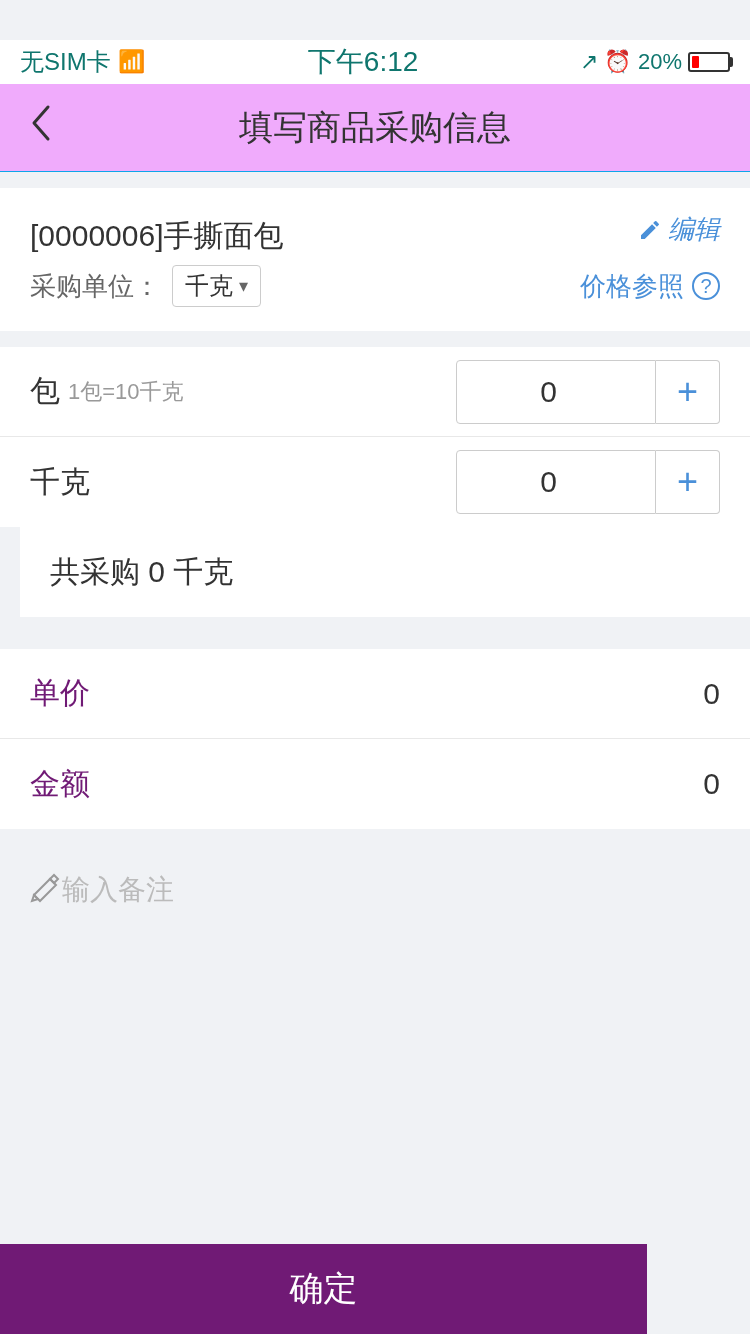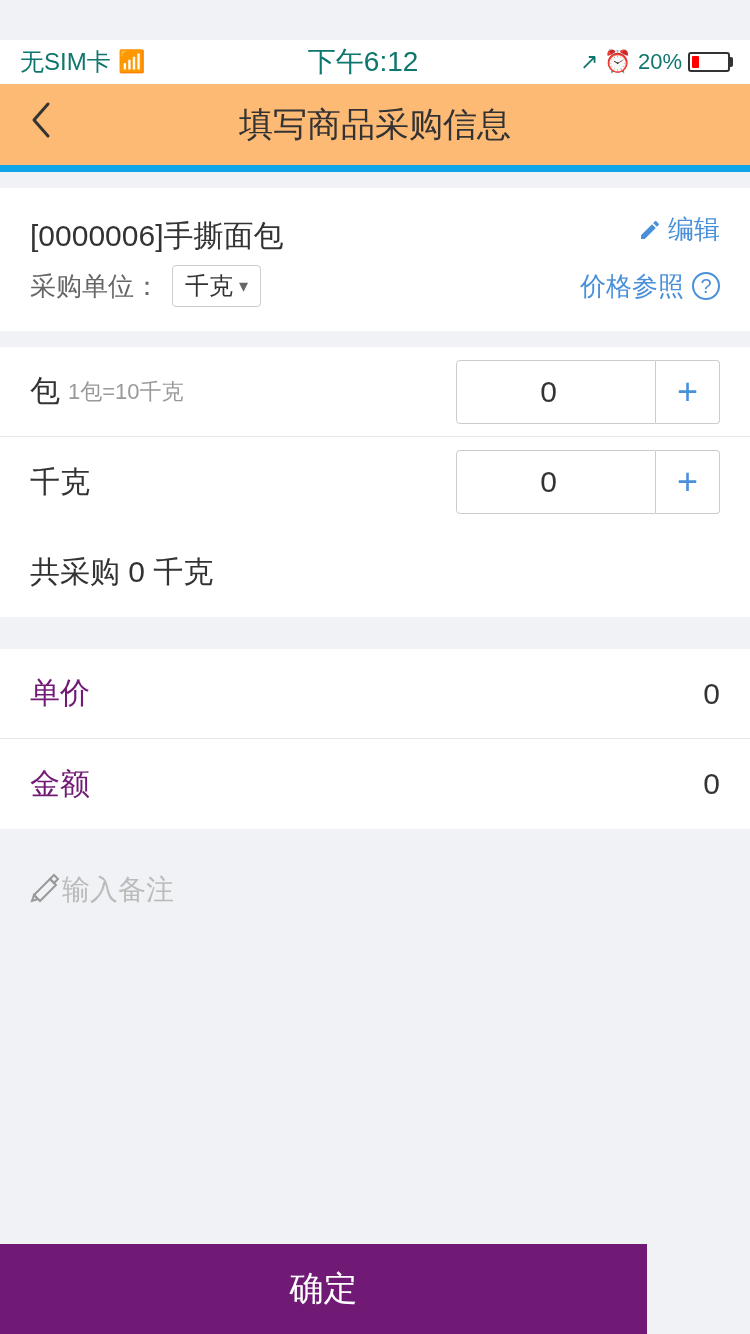--- a/index.html
+++ b/index.html
@@ -30,25 +30,25 @@
     .status-right { display: flex; align-items: center; gap: 6px; font-size: 22px; }
     .battery-icon {
       width: 42px; height: 20px; border: 2px solid #333; border-radius: 3px; position: relative; display: inline-flex; align-items: center; padding: 2px;
     }
     .battery-icon::after { content: ''; width: 3px; height: 10px; background: #333; position: absolute; right: -5px; border-radius: 0 2px 2px 0; }
     .battery-fill { width: 20%; height: 100%; background: red; border-radius: 1px; }
 
     
     .nav-bar {
       height: 88px;
-      background: #fdba74;
+      background: #f0abfc;
       display: flex;
       align-items: center;
       padding: 0 30px;
-      border-bottom: 7px solid #0ea5e9;
+      border-bottom: 1px solid #0ea5e9;
       position: relative;
     }
     .nav-back {
       font-size: 36px;
       color: #333;
       cursor: pointer;
       padding: 10px 10px 10px 0;
     }
     .nav-title {
       position: absolute;
@@ -113,20 +113,21 @@
     .dropdown-arrow { font-size: 18px; color: #666; }
     .edit-btn {
       position: absolute;
       right: 30px;
       top: 24px;
       color: #4a90d9;
       font-size: 26px;
       display: flex;
       align-items: center;
       gap: 6px;
+      font-style: italic;
     }
     .price-ref {
       margin-left: auto;
       color: #4a90d9;
       font-size: 26px;
       display: flex;
       align-items: center;
       gap: 8px;
     }
     .price-ref-circle {
@@ -196,20 +197,21 @@
     }
 
     
     .summary-row {
       display: flex;
       align-items: center;
       justify-content: space-between;
       padding: 0 30px;
       height: 90px;
       background: #fff;
+      margin-left: 20px;
     }
     .summary-text {
       font-size: 30px;
       color: #333;
     }
     .record-btn {
       border: 1px solid #4a90d9;
       border-radius: 4px;
       padding: 12px 30px;
       color: #4a90d9;

